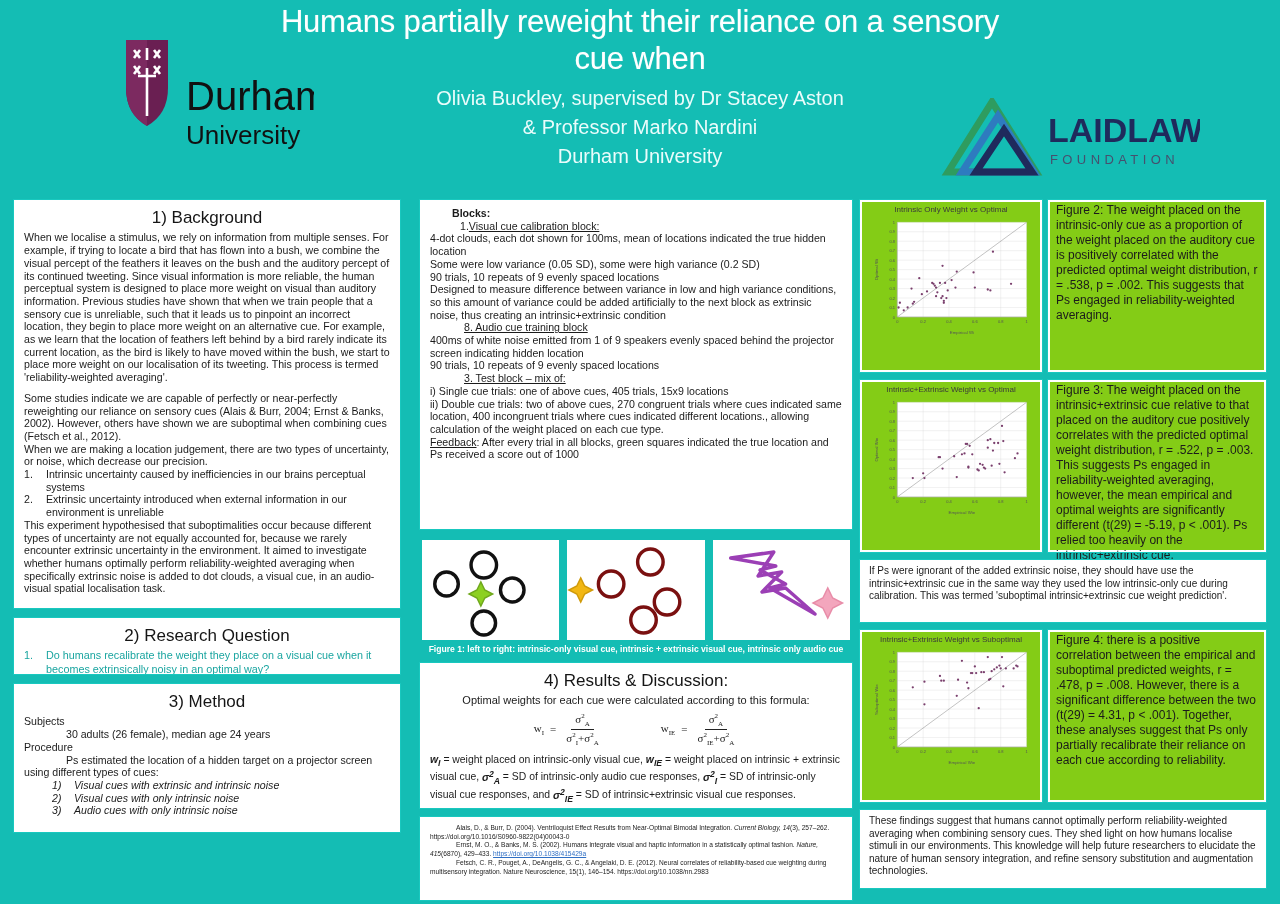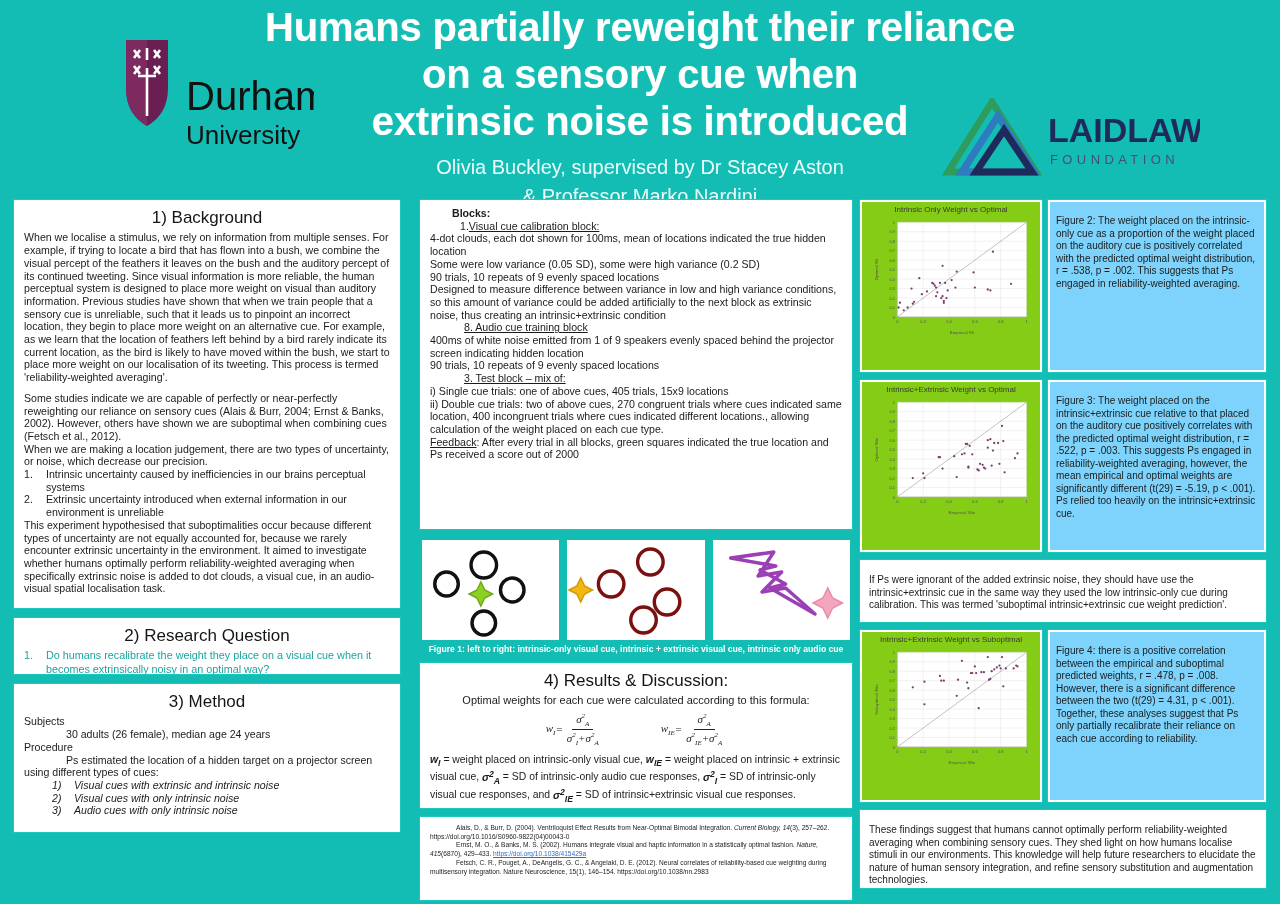--- a/index.html
+++ b/index.html
@@ -11,22 +11,22 @@
     overflow:hidden;
     position:relative;
   }
   
   .header { position:relative; height:192px; }
   .title-block {
     position:absolute; left:255px; top:4px; width:770px;
     text-align:center;
   }
   .poster-title {
-    color:#ffffff; font-size:40px; line-height:1.18;
-    font-weight:700; letter-spacing:-0.2px;
+    color:#ffffff; font-size:31px; line-height:1.18;
+    font-weight:400; letter-spacing:-0.2px;
     text-shadow:0 0 1px rgba(255,255,255,0.35);
   }
   .authors {
     color:#eafcfb; font-size:20px; line-height:1.45; margin-top:7px;
   }
   .durham-logo { position:absolute; left:64px; top:36px; width:250px; height:130px; }
   .laidlaw-logo { position:absolute; left:940px; top:98px; width:260px; height:80px; }
 
   
   .cols {
@@ -68,43 +68,43 @@
   .fig1-caption {
     text-align:center; color:#ffffff; font-size:8.6px; font-weight:bold;
     padding-top:2px;
   }
 
   
   .formula-row { display:flex; justify-content:center; gap:58px; margin:5px 0 6px 0; }
   .frac { display:inline-flex; flex-direction:column; align-items:center; vertical-align:middle; }
   .frac .num-f { border-bottom:1px solid #222; padding:0 4px 1px 4px; }
   .frac .den-f { padding:1px 4px 0 4px; }
-  .eq { display:flex; align-items:center; font-family:"Liberation Serif", serif; font-style:italic; font-size:11px; }
+  .eq { display:flex; align-items:center; gap:6px; font-family:"Liberation Serif", serif; font-size:11px; }
   .sup { font-size:7px; vertical-align:super; }
   .sub { font-size:7px; vertical-align:sub; }
 
   
   .refs { font-size:6.6px; line-height:1.35; }
   .refs p { margin:0 0 0 0; text-indent:26px; }
   .refs a { color:#2f6fc4; }
 
   
   .chart-row { display:flex; gap:6px; align-items:stretch; }
   .chart-box {
     background:#84cc16; border:2px solid #fff; outline:1px solid #19c8bf;
     width:182px; flex:none; padding:3px 2px 2px 2px;
   }
   .chart-title { text-align:center; font-size:8px; color:#3a3a3a; line-height:1.25; }
   .cap-box {
-    background:#7dd3fc; border:2px solid #fff; outline:1px solid #19c8bf;
-    flex:1; padding:13px 6px; font-size:10px; line-height:1.25; color:#1b1b1b;
+    background:#84cc16; border:2px solid #fff; outline:1px solid #19c8bf;
+    flex:1; padding:1px 6px; font-size:12px; line-height:1.25; color:#1b1b1b;
   }
   .wide-box {
     background:#fff; border:2px solid #fff; outline:1px solid #19c8bf;
-    padding:12px 7px; font-size:10px; line-height:1.25; color:#1b1b1b;
+    padding:3px 7px; font-size:10px; line-height:1.25; color:#1b1b1b;
   }
   svg text { font-family:"Liberation Sans", sans-serif; }
 </style>
 </head>
 <body>
 
 <div class="header">
 
   <div class="durham-logo">
     <svg viewBox="0 0 250 130" width="250" height="130">
@@ -117,21 +117,20 @@
         <path d="M70 30 L76 38 M76 30 L70 38 M90 30 L96 38 M96 30 L90 38"></path>
       </g>
       <text x="122" y="74" font-family="Liberation Serif, serif" font-size="40" fill="#111">Durham</text>
       <text x="122" y="108" font-family="Liberation Serif, serif" font-size="26" fill="#111">University</text>
     </svg>
   </div>
 
   <div class="title-block">
     <div class="poster-title">
       <div>Humans partially reweight their reliance on a sensory cue when</div>
-      <div>extrinsic noise is introduced</div>
     </div>
     <div class="authors">
       <div>Olivia Buckley, supervised by Dr Stacey Aston</div>
       <div>&amp; Professor Marko Nardini</div>
       <div>Durham University</div>
     </div>
   </div>
 
   <div class="laidlaw-logo">
     <svg viewBox="0 0 260 80" width="260" height="80">
@@ -208,21 +207,21 @@
       <p>4-dot clouds, each dot shown for 100ms, mean of locations indicated the true hidden location</p>
       <p>Some were low variance (0.05 SD), some were high variance (0.2 SD)</p>
       <p>90 trials, 10 repeats of 9 evenly spaced locations</p>
       <p>Designed to measure difference between variance in low and high variance conditions, so this amount of variance could be added artificially to the next block as extrinsic noise, thus creating an intrinsic+extrinsic condition</p>
       <p class="underline" style="padding-left:34px;">8. Audio cue training block</p>
       <p>400ms of white noise emitted from 1 of 9 speakers evenly spaced behind the projector screen indicating hidden location</p>
       <p>90 trials, 10 repeats of 9 evenly spaced locations</p>
       <p class="underline" style="padding-left:34px;">3. Test block – mix of:</p>
       <p>i) Single cue trials: one of above cues, 405 trials, 15x9 locations</p>
       <p>ii) Double cue trials: two of above cues, 270 congruent trials where cues indicated same location, 400 incongruent trials where cues indicated different locations., allowing calculation of the weight placed on each cue type.</p>
-      <p><span class="underline">Feedback</span><span>: After every trial in all blocks, green squares indicated the true location and Ps received a score out of 2000</span></p>
+      <p><span class="underline">Feedback</span><span>: After every trial in all blocks, green squares indicated the true location and Ps received a score out of 1000</span></p>
     </div>
 
     <div class="fig1-wrap">
       <div class="fig1-row">
         <div class="fig1-cell">
           <svg viewBox="0 0 140 100" width="100%" height="100%" preserveAspectRatio="none">
             <g fill="none" stroke="#111111" stroke-width="3.5">
               <circle cx="25" cy="44" r="12"></circle>
               <circle cx="63" cy="25" r="13"></circle>
               <circle cx="92" cy="50" r="12"></circle>

